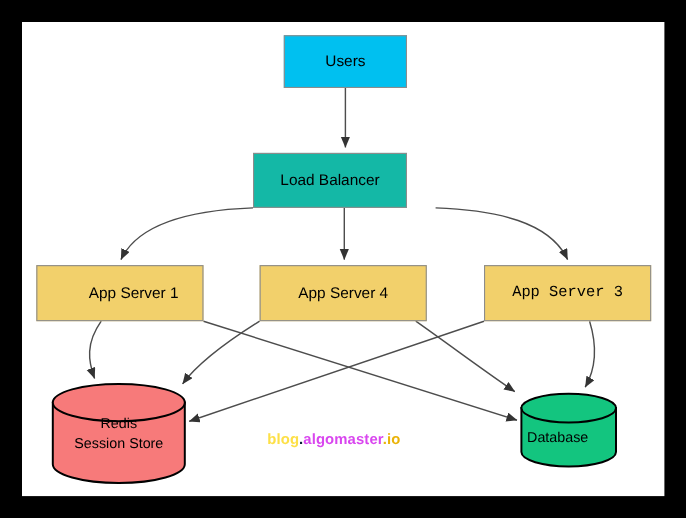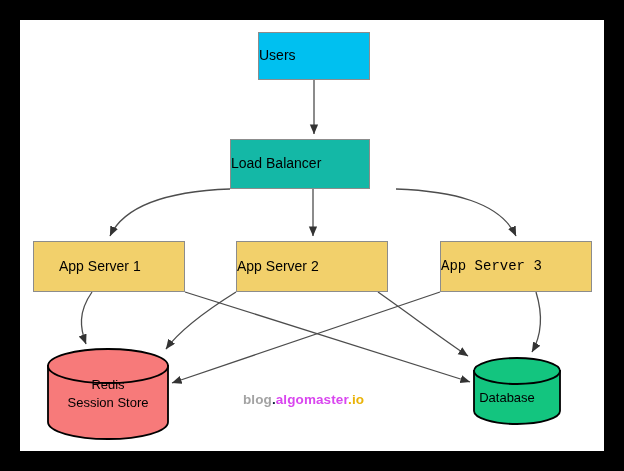--- a/index.html
+++ b/index.html
@@ -28,20 +28,21 @@
     left: 0;
     top: 0;
     width: 624px;
     height: 471px;
   }
   .node {
     position: absolute;
     box-sizing: border-box;
     display: flex;
     align-items: center;
+    justify-content: center;
     text-align: center;
     color: #000000;
     line-height: 1.25;
   }
   .rect-node {
     border: 1.5px solid #8c8c8c;
     font-size: 14px;
   }
   .node-label {
     display: block;
@@ -121,32 +122,32 @@
 
   <div class="node rect-node" style="left:230px; top:139px; width:140px; height:50px; background:#14b8a6;">
     <span class="node-label">Load Balancer</span>
   </div>
 
   <div class="node rect-node" style="left:33px; top:241px; width:152px; height:51px; background:#F2D06B;padding-left:25px;">
     <span class="node-label">App Server 1</span>
   </div>
 
   <div class="node rect-node" style="left:236px; top:241px; width:152px; height:51px; background:#F2D06B;">
-    <span class="node-label">App Server 2</span>
+    <span class="node-label">App Server 4</span>
   </div>
 
   <div class="node rect-node" style="left:440px; top:241px; width:152px; height:51px; background:#F2D06B;font-family:Liberation Mono, monospace;">
     <span class="node-label">App Server 3</span>
   </div>
 
   <div class="node cyl-node" style="left:48px; top:349px; width:120px; height:110px;">
     <span class="cyl-text" style="top:27px;">Redis
 Session Store</span>
   </div>
 
   <div class="node cyl-node" style="left:474px; top:357px; width:66px; height:68px;">
     <span class="cyl-text" style="top:32px;">Database</span>
   </div>
 
   <div id="watermark" style="left:243px; top:392px;">
-    <span style="color:#a3a3a3;text-align:center;">blog</span><span style="color:#0B2239;">.</span><span style="color:#d946ef;">algomaster</span><span style="color:#eab308;">.io</span>
+    <span style="color:#fde047;text-align:center;">blog</span><span style="color:#0B2239;">.</span><span style="color:#d946ef;">algomaster</span><span style="color:#eab308;">.io</span>
   </div>
 </div>
 
 </body></html>

